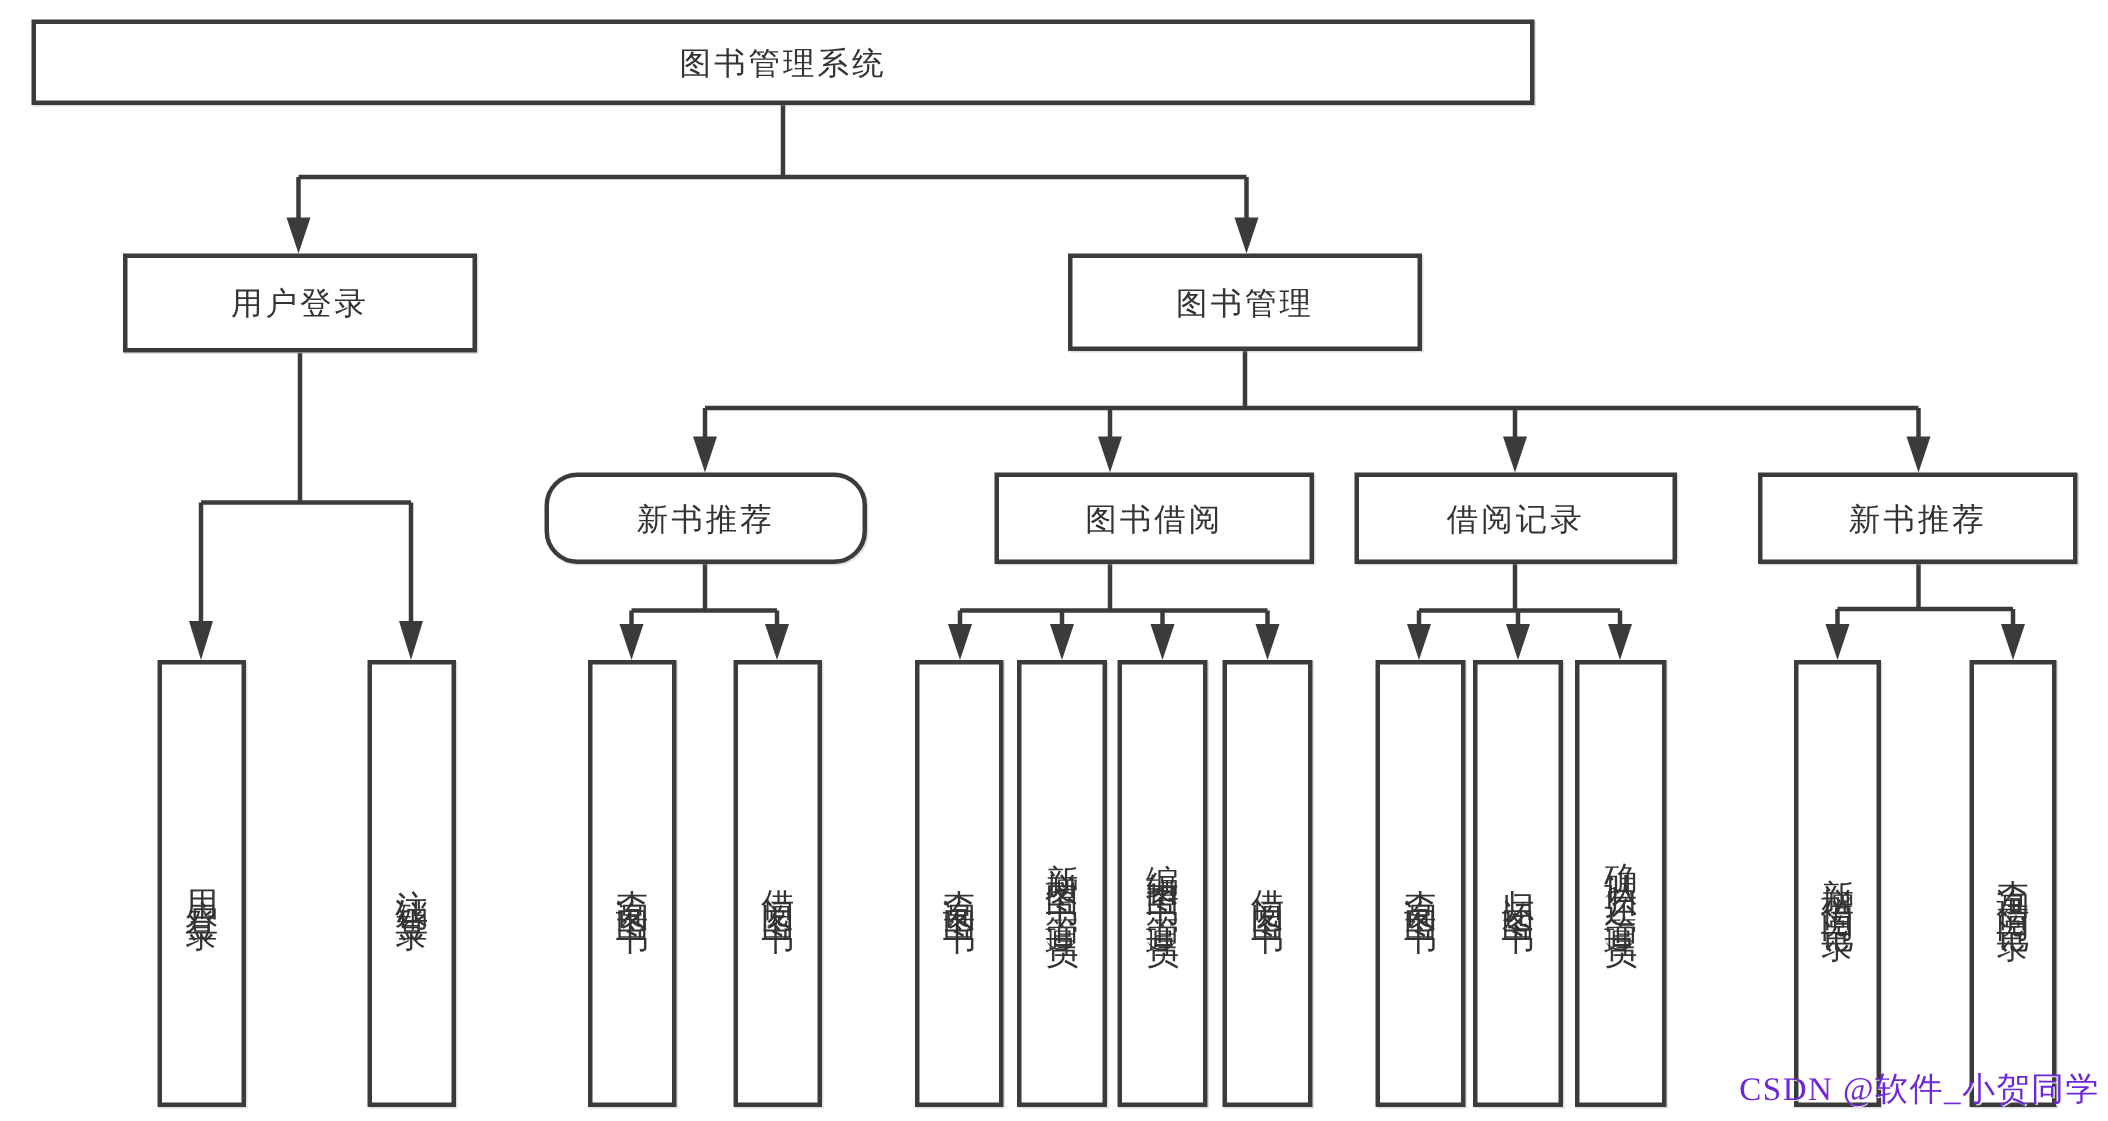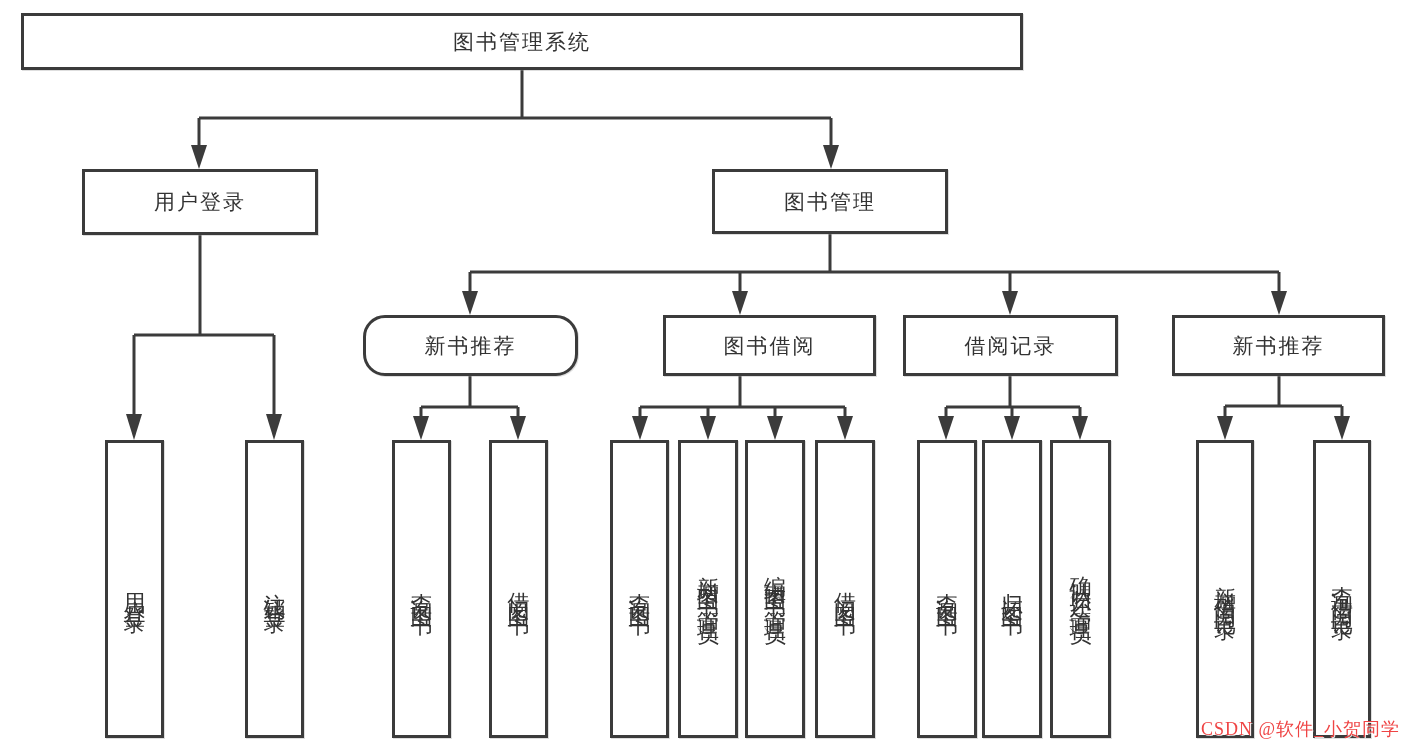--- a/index.html
+++ b/index.html
@@ -68,22 +68,22 @@
   .lf-bb4 { left: 815px;  width: 60px; }
   .lf-cb1 { left: 917px;  width: 60px; }
   .lf-cb2 { left: 982px;  width: 60px; }
   .lf-cb3 { left: 1050px; width: 61px; }
   .lf-br1 { left: 1196px; width: 58px; }
   .lf-br2 { left: 1313px; width: 58px; }
   .watermark {
     position: absolute;
     right: 5px;
     bottom: 6px;
-    font-size: 18px;
-    color: #ef4444;
+    font-size: 22px;
+    color: #6d28d9;
     text-shadow: 1px 1px 0 rgba(255,255,255,0.85);
     letter-spacing: 1px;
     z-index: 5;
   }
 </style>
 </head>
 <body>
 
 <div class="canvas">
 

